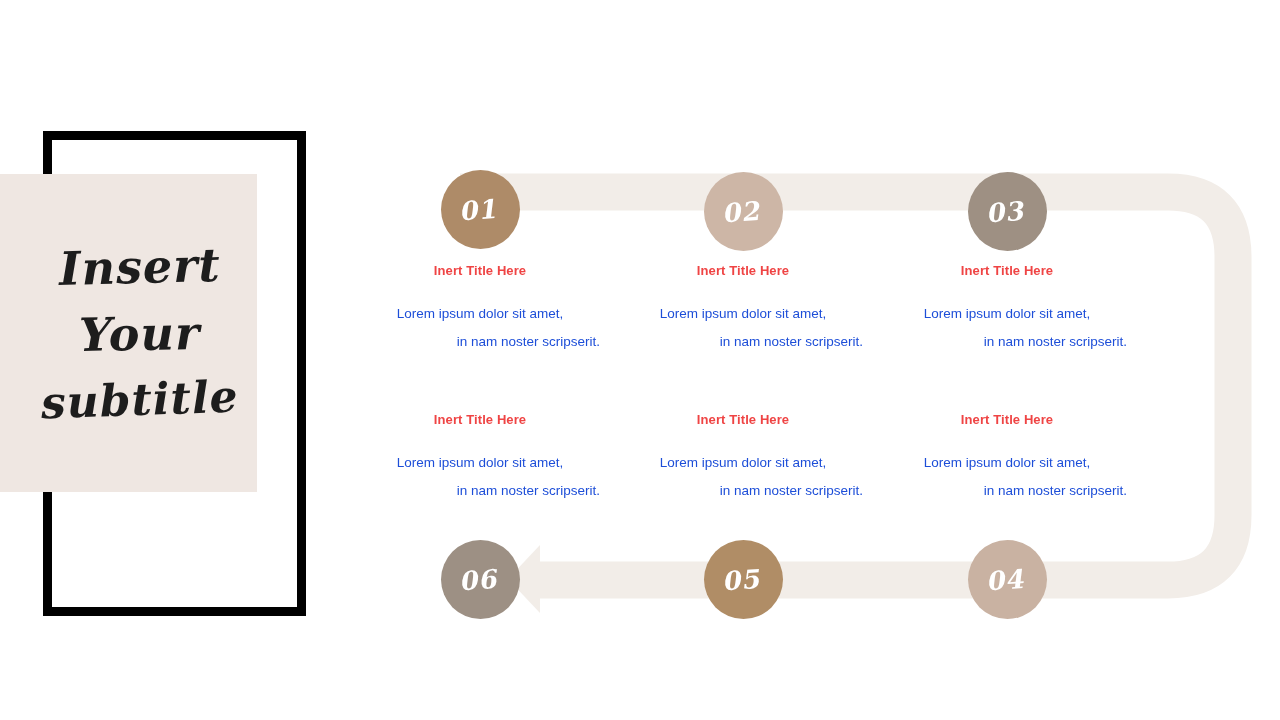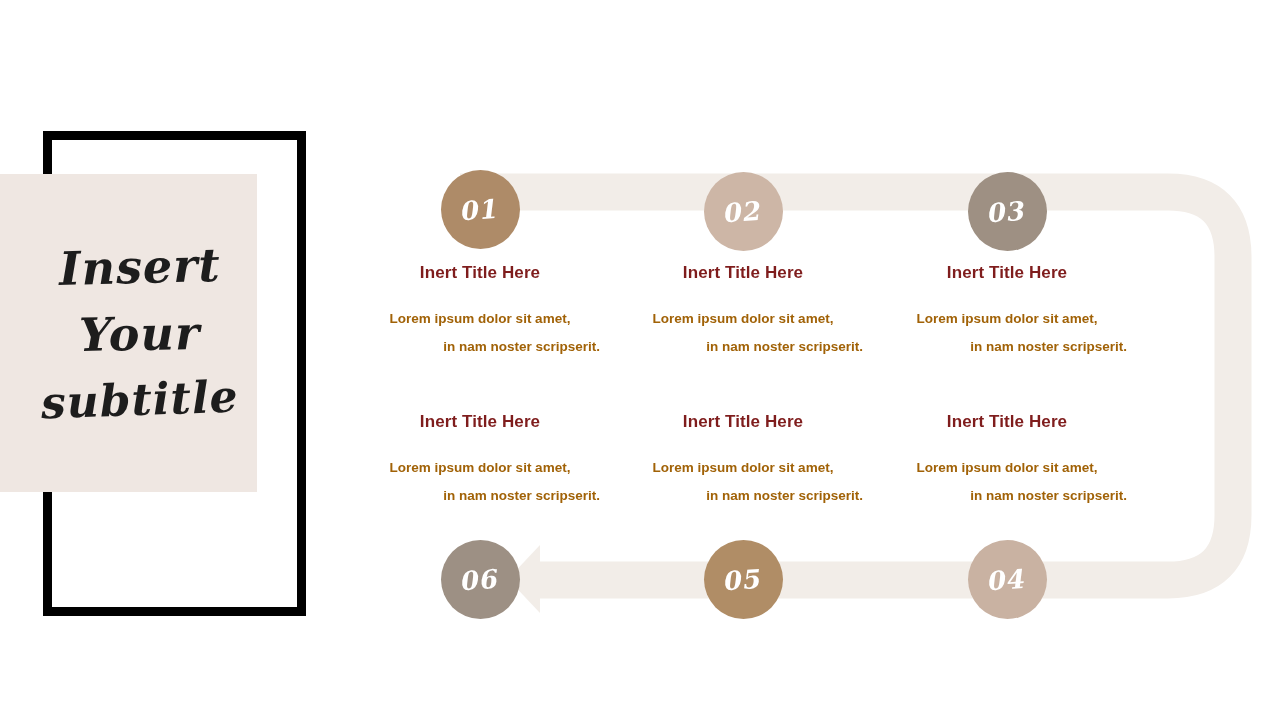--- a/index.html
+++ b/index.html
@@ -105,31 +105,31 @@
 
   
   .block {
     position: absolute;
     width: 240px;
     text-align: center;
   }
   .block-title {
     font-family: "Liberation Sans", sans-serif;
     font-weight: 700;
-    font-size: 17px;
-    color: #7f1d1d;
+    font-size: 13px;
+    color: #ef4444;
     letter-spacing: 0.1px;
     margin: 0 0 22px 0;
     white-space: nowrap;
   }
   .block-body {
     font-family: "Liberation Sans", sans-serif;
-    font-weight: 700;
+    font-weight: 400;
     font-size: 13.5px;
-    color: #a16207;
+    color: #1d4ed8;
     line-height: 2.05;
     margin: 0;
   }
   .block-body .l2 { display: block; text-align: right; }
 
   .row1 { top: 263px; }
   .row2 { top: 412px; }
   .col1 { left: 360px; }
   .col2 { left: 623px; }
   .col3 { left: 887px; }

